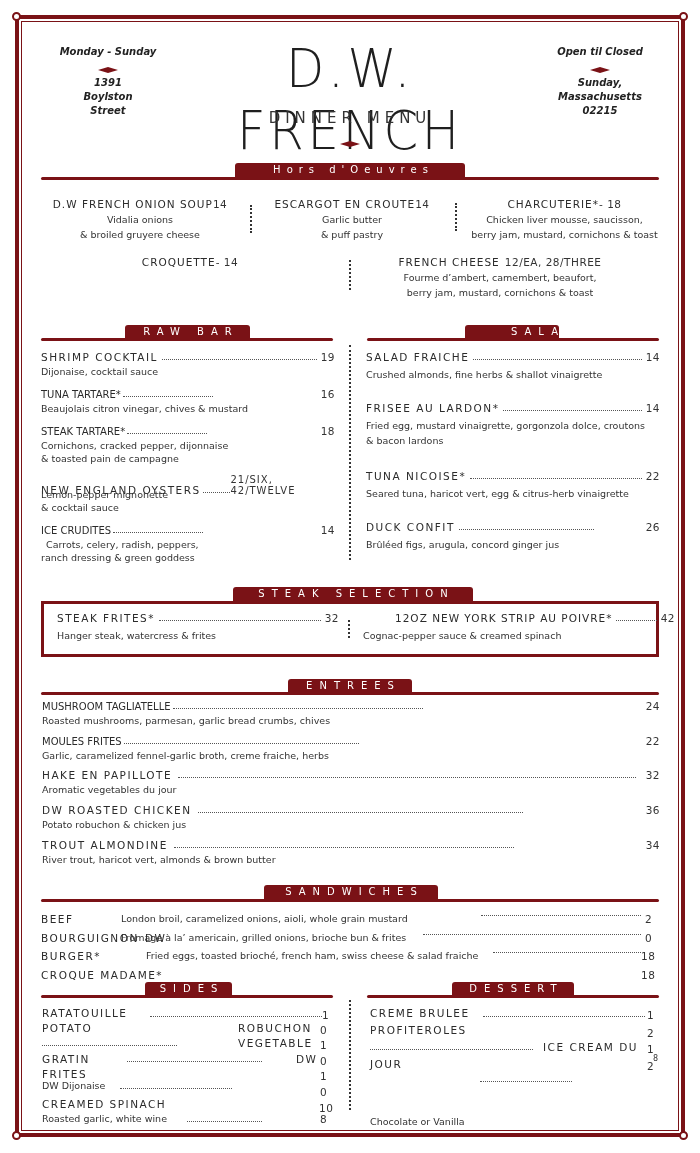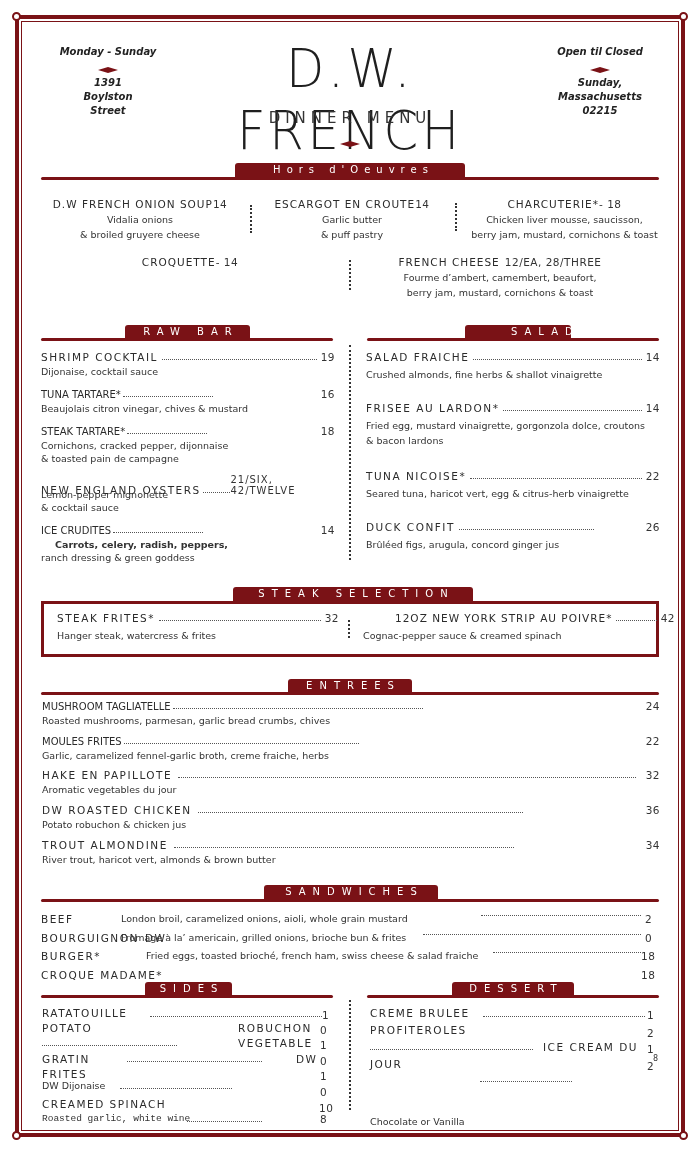--- a/index.html
+++ b/index.html
@@ -140,27 +140,27 @@
 </div>
 <div class="abs idesc" style="left:41px; top:487px;">Lemon-pepper  mignonette</div>
 <div class="abs idesc" style="left:41px; top:500px;">&amp; cocktail sauce</div>
 
 <div class="row" style="left:41px; top:524px; width:294px;">
   <span class="iname tight">ICE CRUDITES</span>
     <span class="dots" style="width:90px; margin:0 0 3px 2px;"></span>
     <span style="flex:1"></span>
     <span class="price">14</span>
 </div>
-<div class="abs idesc" style="left:55px; top:537px;font-weight:bold;">Carrots, celery, radish, peppers,</div>
+<div class="abs idesc" style="left:46px; top:537px;">Carrots, celery, radish, peppers,</div>
 <div class="abs idesc" style="left:41px; top:550px;">ranch dressing &amp; green goddess</div>
 
 <div class="vdots" style="left:349px; top:345px; height:215px;"></div>
 
 <div class="sec-rule" style="left:367px; top:338px; width:292px;"></div>
-<div class="sec-tab" style="left:465px; top:325px; width:106px;padding-left:39px;">SALAD</div>
+<div class="sec-tab" style="left:465px; top:325px; width:94px;padding-left:39px;">SALAD</div>
 
 <div class="row" style="left:366px; top:351px; width:294px;">
   <span class="iname">SALAD FRAICHE</span>
     <span class="fill"></span>
     <span class="price">14</span>
 </div>
 <div class="abs idesc" style="left:366px; top:367px;">Crushed almonds, fine herbs &amp; shallot vinaigrette</div>
 
 <div class="row" style="left:366px; top:402px; width:294px;">
   <span class="iname">FRISEE AU LARDON*</span>
@@ -295,21 +295,21 @@
   <span class="abs iname" style="left:0; top:61px;">FRITES</span>
   <span class="abs price" style="left:278px; top:63px;">1</span>
 
   <span class="abs idesc" style="left:0; top:71px;">DW Dijonaise</span>
   <span class="abs dots" style="left:78px; top:81px; width:112px;"></span>
   <span class="abs price" style="left:278px; top:79px;">0</span>
 
   <span class="abs iname" style="left:0; top:91px;">CREAMED SPINACH</span>
   <span class="abs price" style="left:277px; top:95px;">10</span>
 
-  <span class="abs idesc" style="left:0; top:104px;font-family:Liberation Mono, monospace;">Roasted garlic, white wine</span>
+  <span class="abs idesc" style="left:0; top:104px;">Roasted garlic, white wine</span>
   <span class="abs dots" style="left:145px; top:114px; width:75px;"></span>
   <span class="abs price" style="left:278px; top:106px;">8</span>
 </div>
 
 <div class="vdots" style="left:349px; top:1000px; height:110px;"></div>
 
 <div class="sec-rule" style="left:367px; top:995px; width:292px;"></div>
 <div class="sec-tab" style="left:452px; top:982px; width:122px;">DESSERT</div>
 
 <div class="abs" style="left:370px; top:1007px; width:290px; height:90px;">

